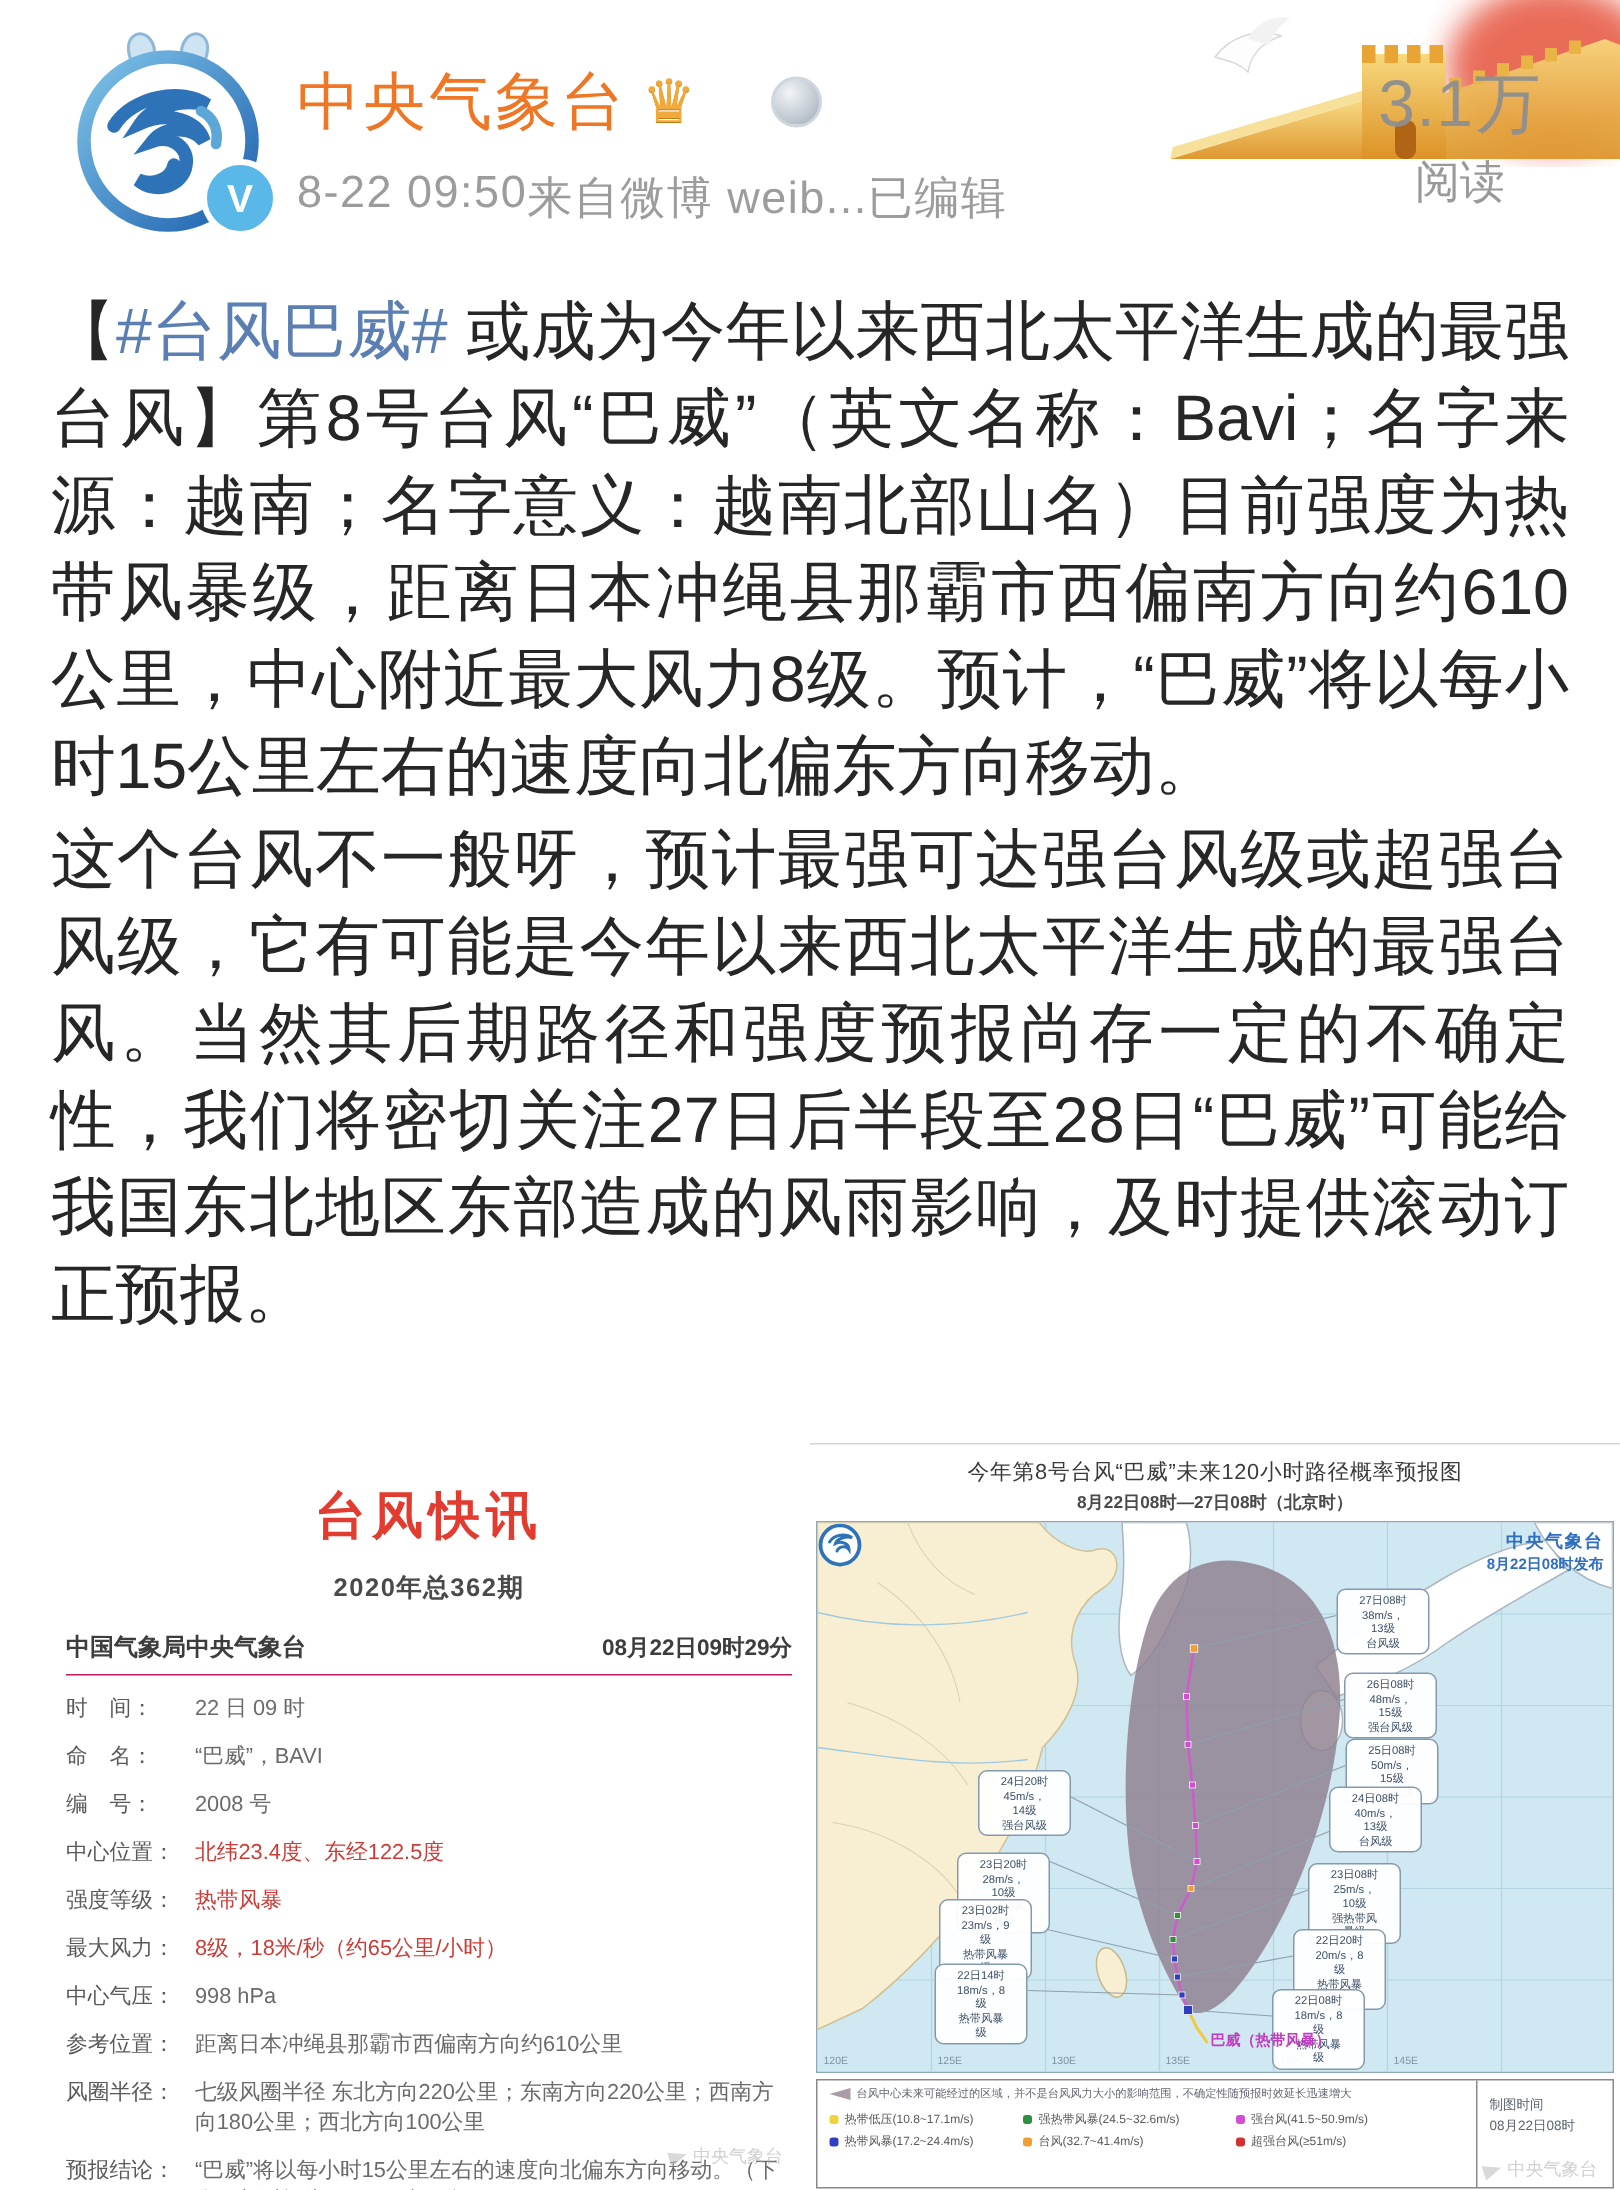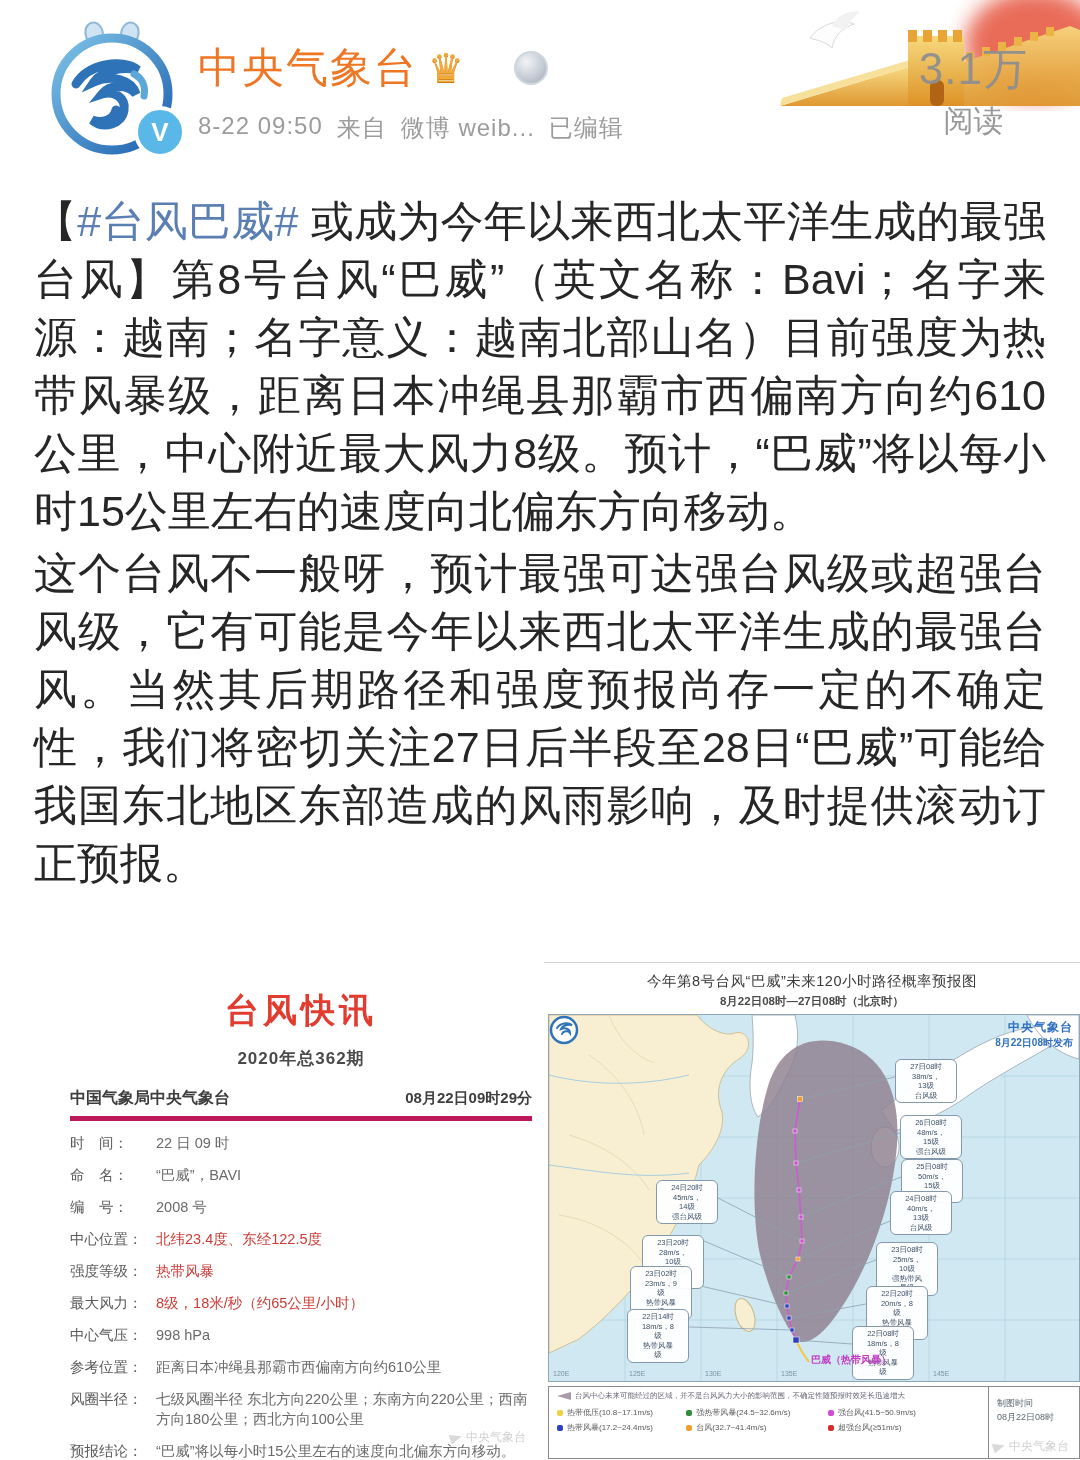--- a/index.html
+++ b/index.html
@@ -16,43 +16,43 @@
   .username{font-size:42px;color:#ee7624;letter-spacing:2px;}
   .badge{display:inline-block;}
   .badge.crown{font-size:40px;color:#f2a93b;line-height:40px;text-shadow:0 1px 0 #c87d10;}
   .badge.balloon{width:30px;height:36px;position:relative;}
   .badge.balloon .env{width:28px;height:28px;border-radius:50% 50% 46% 46%;
      background:radial-gradient(circle at 35% 30%,#ffd24d 0 28%,#f2803a 29% 60%,#d8452f 61% 100%);}
   .badge.balloon .basket{width:8px;height:6px;background:#b0763a;margin:1px auto 0;border-radius:2px;}
   .badge.medal{width:30px;height:30px;border-radius:50%;
      background:radial-gradient(circle at 35% 30%,#f2f4f6,#b9c2cc 70%,#98a3ae);
      border:2px solid #cfd6dd;color:#7c8791;font-size:15px;display:flex;align-items:center;justify-content:center;}
-  .meta-row{position:absolute;left:198px;top:112px;font-size:24px;color:#9c9c9c;letter-spacing:1px;display:flex;gap:14px;}
+  .meta-row{position:absolute;left:198px;top:112px;font-size:30px;color:#9c9c9c;letter-spacing:1px;display:flex;}
   .reads{position:absolute;right:52px;top:40px;text-align:center;z-index:3;color:#8f8f8f;}
   .reads .count{font-size:44px;letter-spacing:1px;opacity:.95;}
   .reads .lbl{font-size:30px;margin-top:2px;opacity:.9;}
   .wall{position:absolute;right:0;top:0;width:300px;height:140px;z-index:2;pointer-events:none;}
 
   
   .post-text{padding:6px 34px 0 34px;font-size:43px;line-height:58px;color:#262626;text-align:justify;}
   .post-text p{margin:0;}
   .post-text .p2{margin-top:4px;}
   .hashtag{color:#5b7fb2;text-decoration:none;}
 
   
   .images{position:absolute;left:0;top:962px;width:1080px;height:498px;display:flex;}
   figure{margin:0;position:relative;}
 
   
-  .bulletin{width:540px;height:498px;background:#fff;overflow:hidden;padding-left:26px;}
+  .bulletin{width:540px;height:498px;background:#fff;overflow:hidden;}
   .bull-inner{padding:26px 12px 0 44px;}
   .bull-title{text-align:center;font-size:34px;font-weight:bold;color:#e23c30;letter-spacing:4px;}
   .bull-issue{text-align:center;font-size:17px;color:#4a4a4a;font-weight:bold;margin-top:13px;letter-spacing:1px;}
   .bull-head{display:flex;justify-content:space-between;align-items:baseline;margin-top:18px;
-     border-bottom:5px solid #be185d;padding-bottom:7px;}
+     border-bottom:1px solid #be185d;padding-bottom:7px;}
   .bull-agency{font-size:16px;font-weight:bold;color:#3d3d3d;}
   .bull-date{font-size:15px;font-weight:bold;color:#3d3d3d;}
   .b-rows{margin-top:12px;}
   .b-row{display:flex;margin-bottom:12px;line-height:20px;}
   .b-label{flex:0 0 86px;font-size:14.5px;color:#5a5a5a;white-space:pre;}
   .b-value{flex:1;font-size:14.5px;color:#6a6a6a;}
   .b-value.red{color:#cc3b36;}
   .watermark{position:absolute;font-size:12px;color:#aaa;opacity:.55;display:flex;gap:4px;align-items:center;}
   .watermark .plane{width:0;height:0;border-left:12px solid #bbb;border-top:5px solid transparent;border-bottom:5px solid transparent;transform:rotate(-18deg);}
   .bulletin .watermark{right:18px;bottom:14px;}

